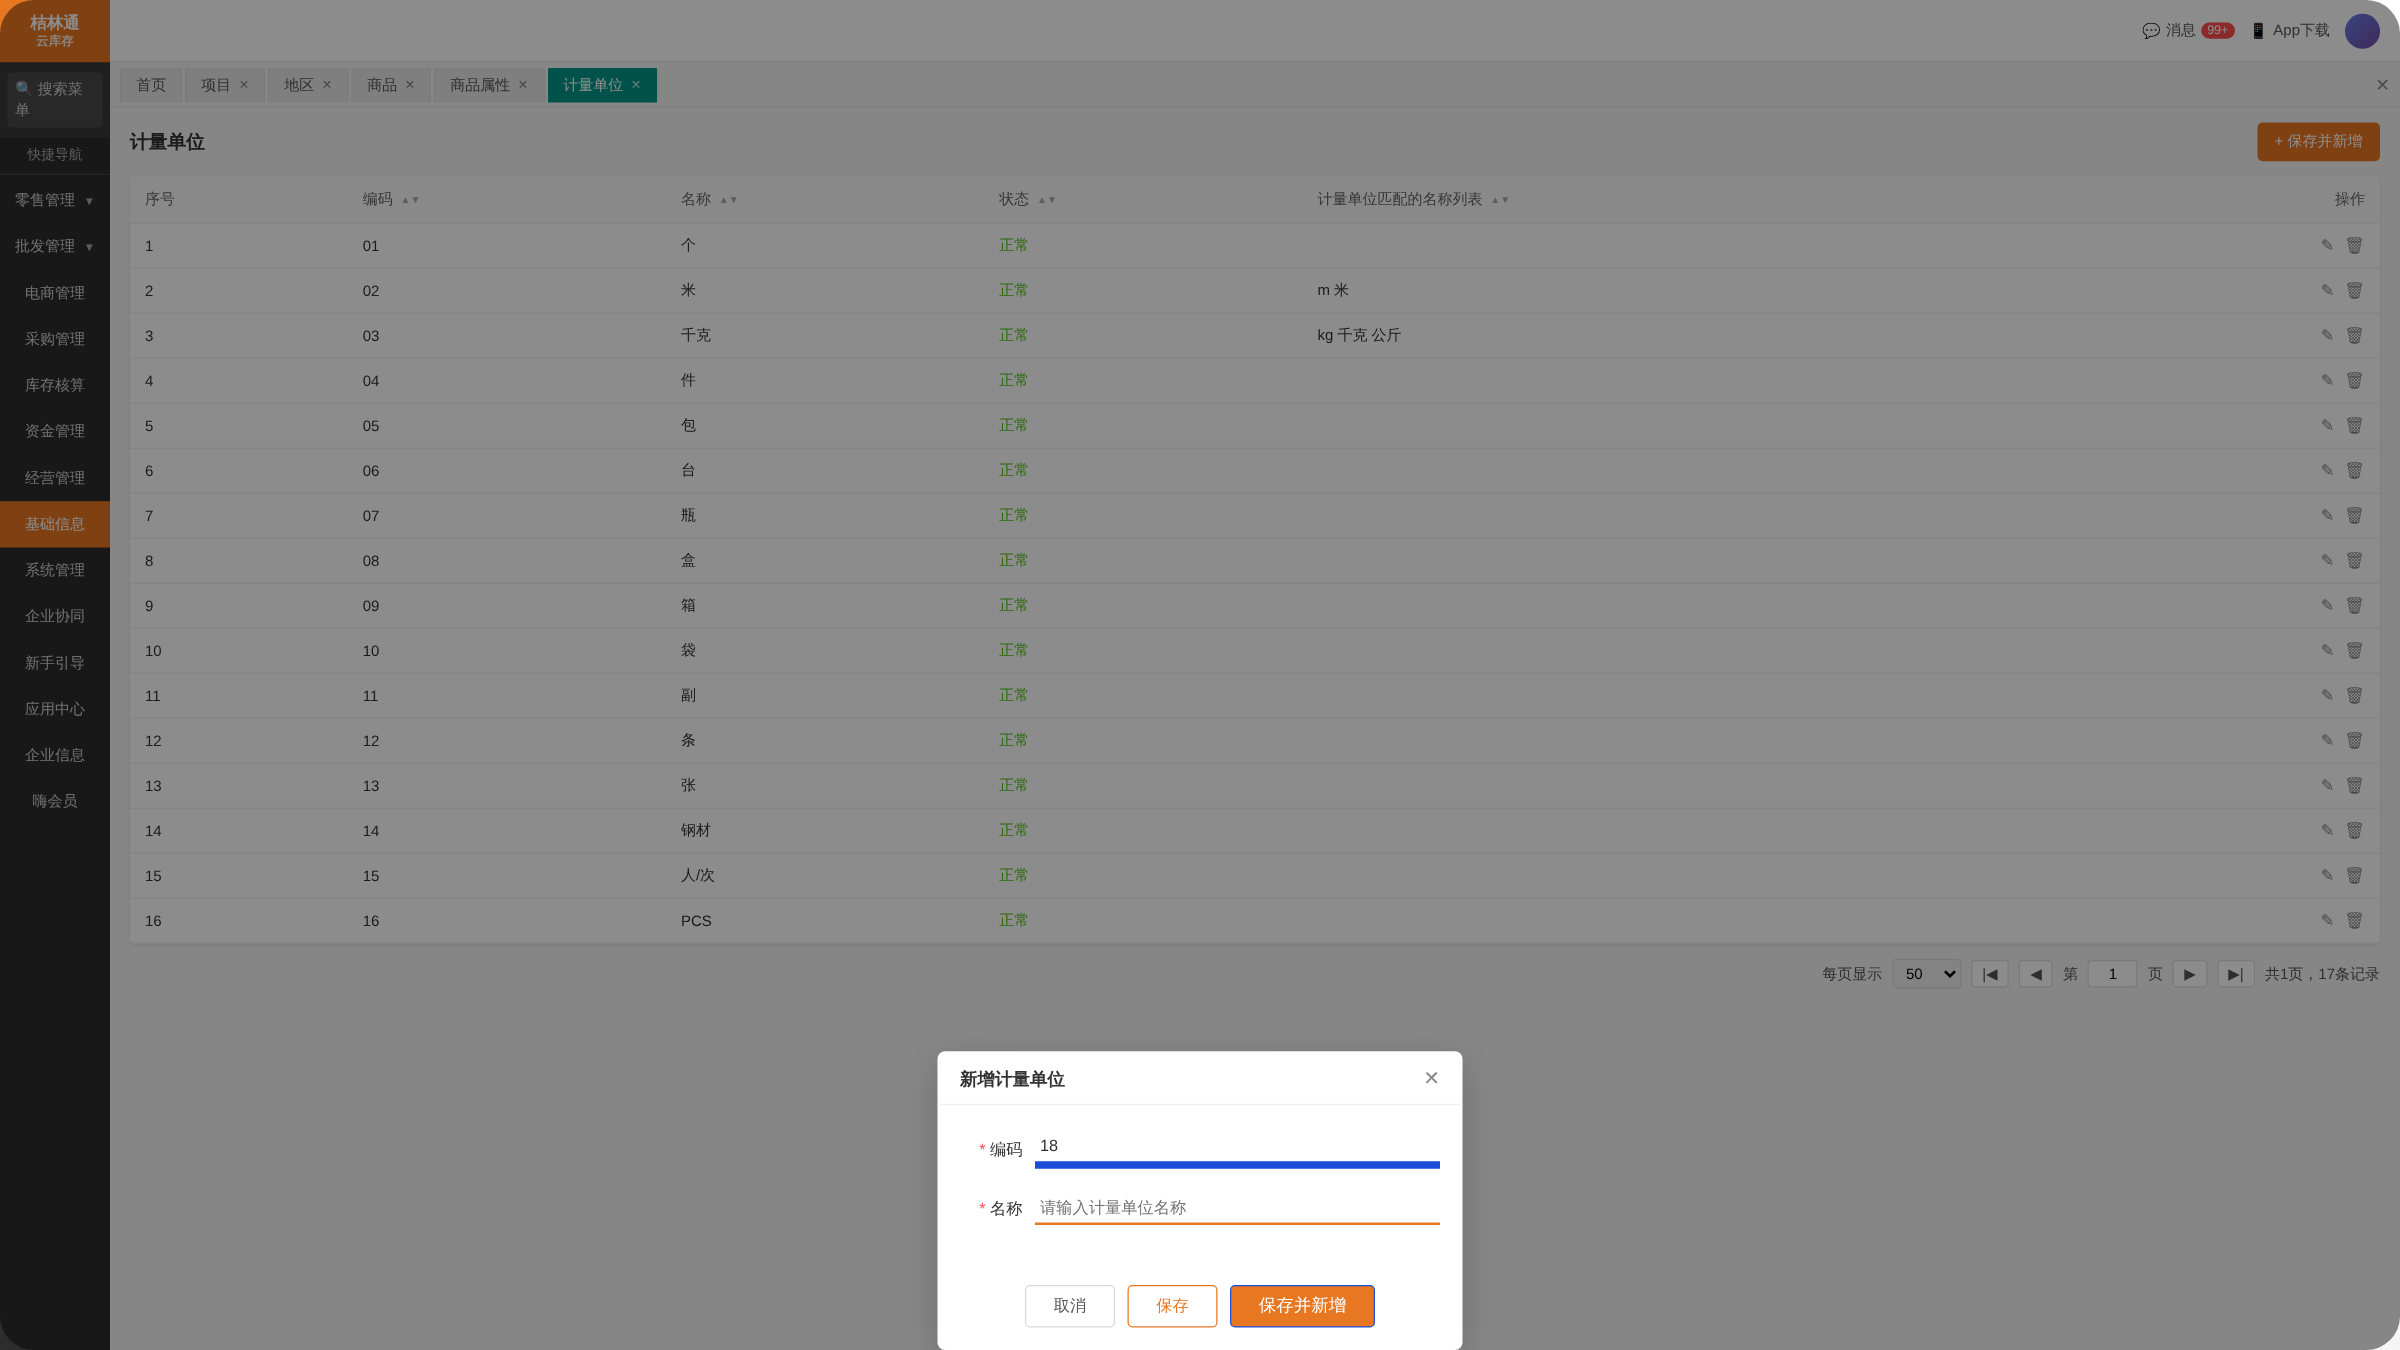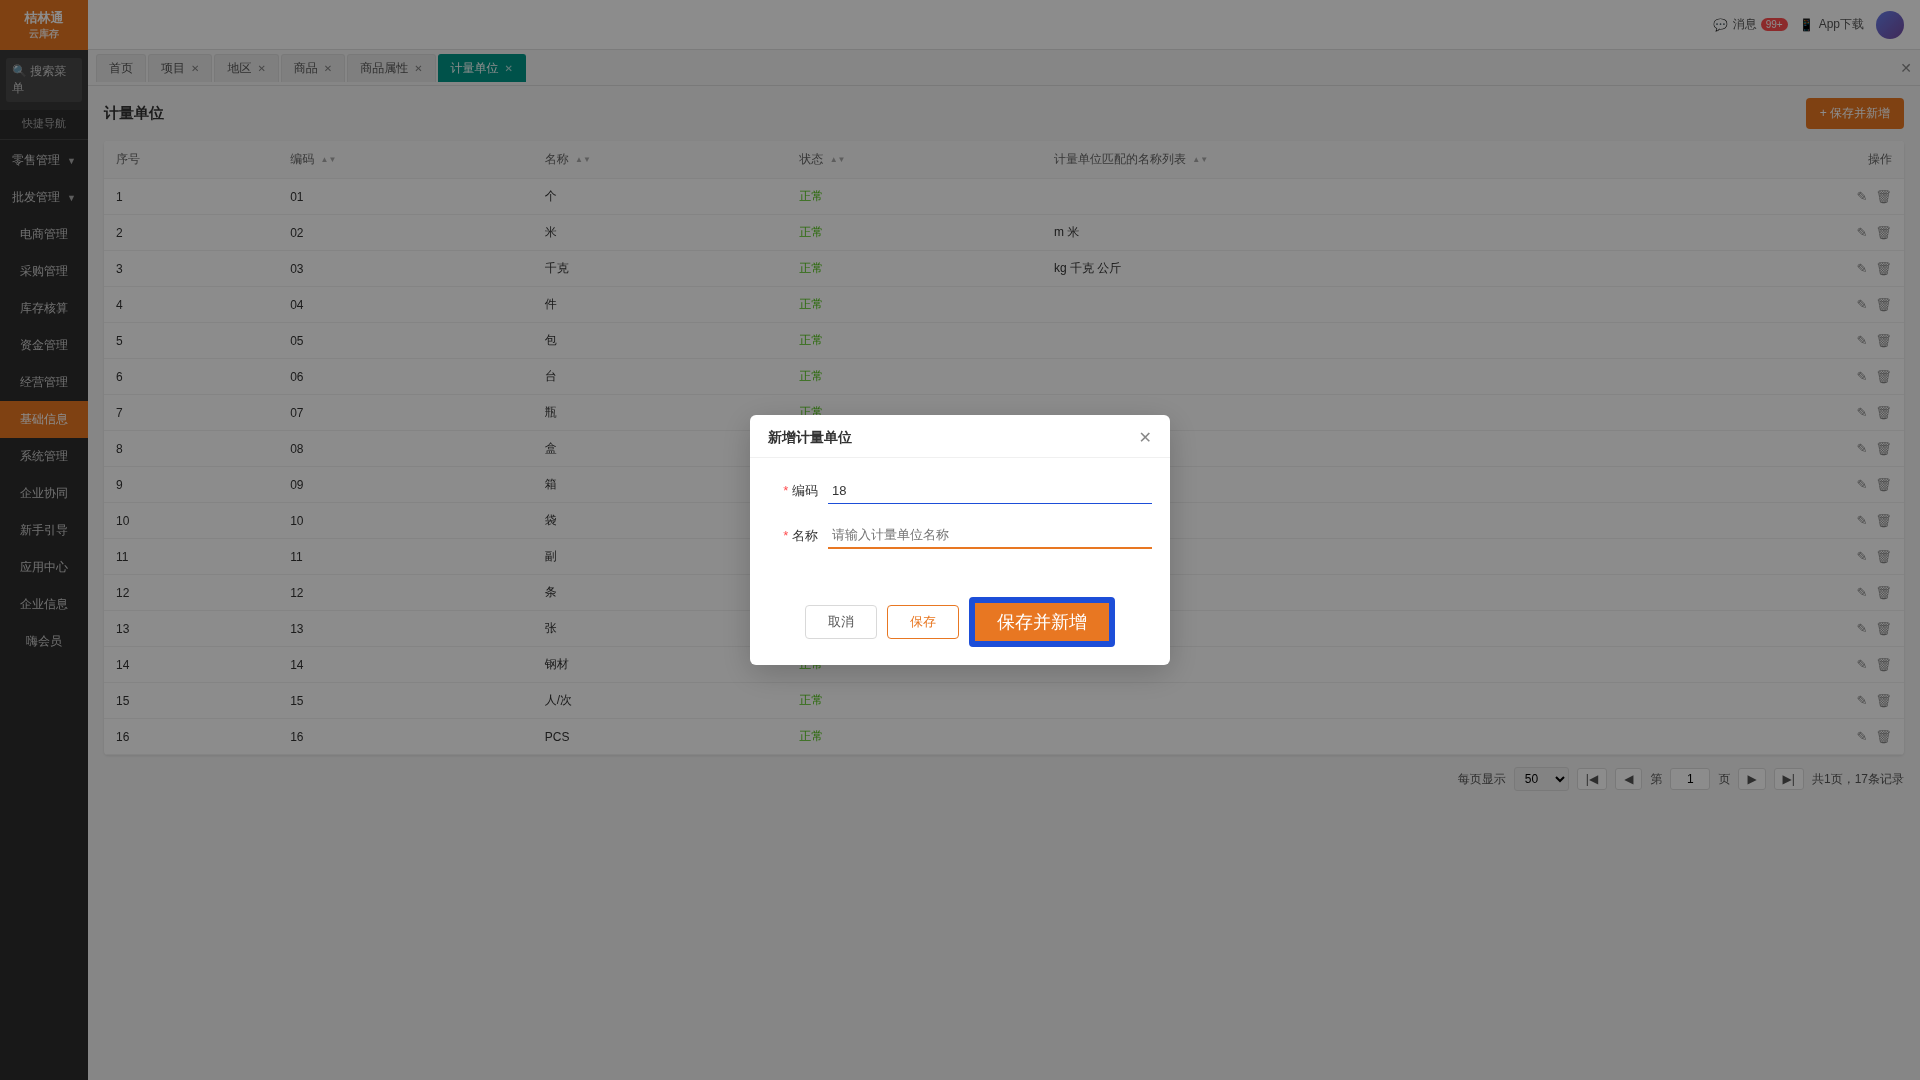--- a/index.html
+++ b/index.html
@@ -235,23 +235,24 @@
       font-size: 12px;
       text-align: center;
     }
 
     
     .modal-overlay {
       position: fixed;
       top: 0; left: 0; right: 0; bottom: 0;
       background: rgba(0,0,0,0.45);
       display: flex;
-      align-items: center;
+      align-items: flex-end;
       justify-content: center;
       z-index: 1000;
+      border-radius: 27px;
     }
     .modal-box {
       background: white;
       border-radius: 6px;
       width: 420px;
       box-shadow: 0 8px 32px rgba(0,0,0,0.2);
     }
     .modal-header {
       display: flex;
       align-items: center;
@@ -288,21 +289,21 @@
       text-align: right;
       flex-shrink: 0;
     }
     .form-label::before {
       content: "* ";
       color: #ff4d4f;
     }
     .form-input {
       flex: 1;
       border: none;
-      border-bottom: 1px solid #1d4ed8;
+      border-bottom: 6px solid #1d4ed8;
       padding: 5px 4px;
       font-size: 13px;
       outline: none;
       color: #333;
     }
     .form-input.active-border {
       border-bottom: 2px solid #e87722;
     }
     .modal-footer {
       display: flex;
@@ -324,26 +325,26 @@
       background: white;
       border: 1px solid #e87722;
       color: #e87722;
       border-radius: 4px;
       padding: 7px 22px;
       cursor: pointer;
       font-size: 13px;
     }
     .btn-save-add {
       background: #e87722;
-      border: 6px solid #1d4ed8;
+      border: 1px solid #1d4ed8;
       color: white;
       border-radius: 4px;
       padding: 7px 22px;
       cursor: pointer;
-      font-size: 18px;
+      font-size: 14px;
     }
 
     .sort-arrows { display: inline-flex; flex-direction: column; font-size: 8px; vertical-align: middle; color: #aaa; margin-left: 3px; }
   </style>
 </head>
 <body>
 
 <div class="sidebar">
   <div class="sidebar-logo">
     <div style="text-align:center; line-height:1.3;">

